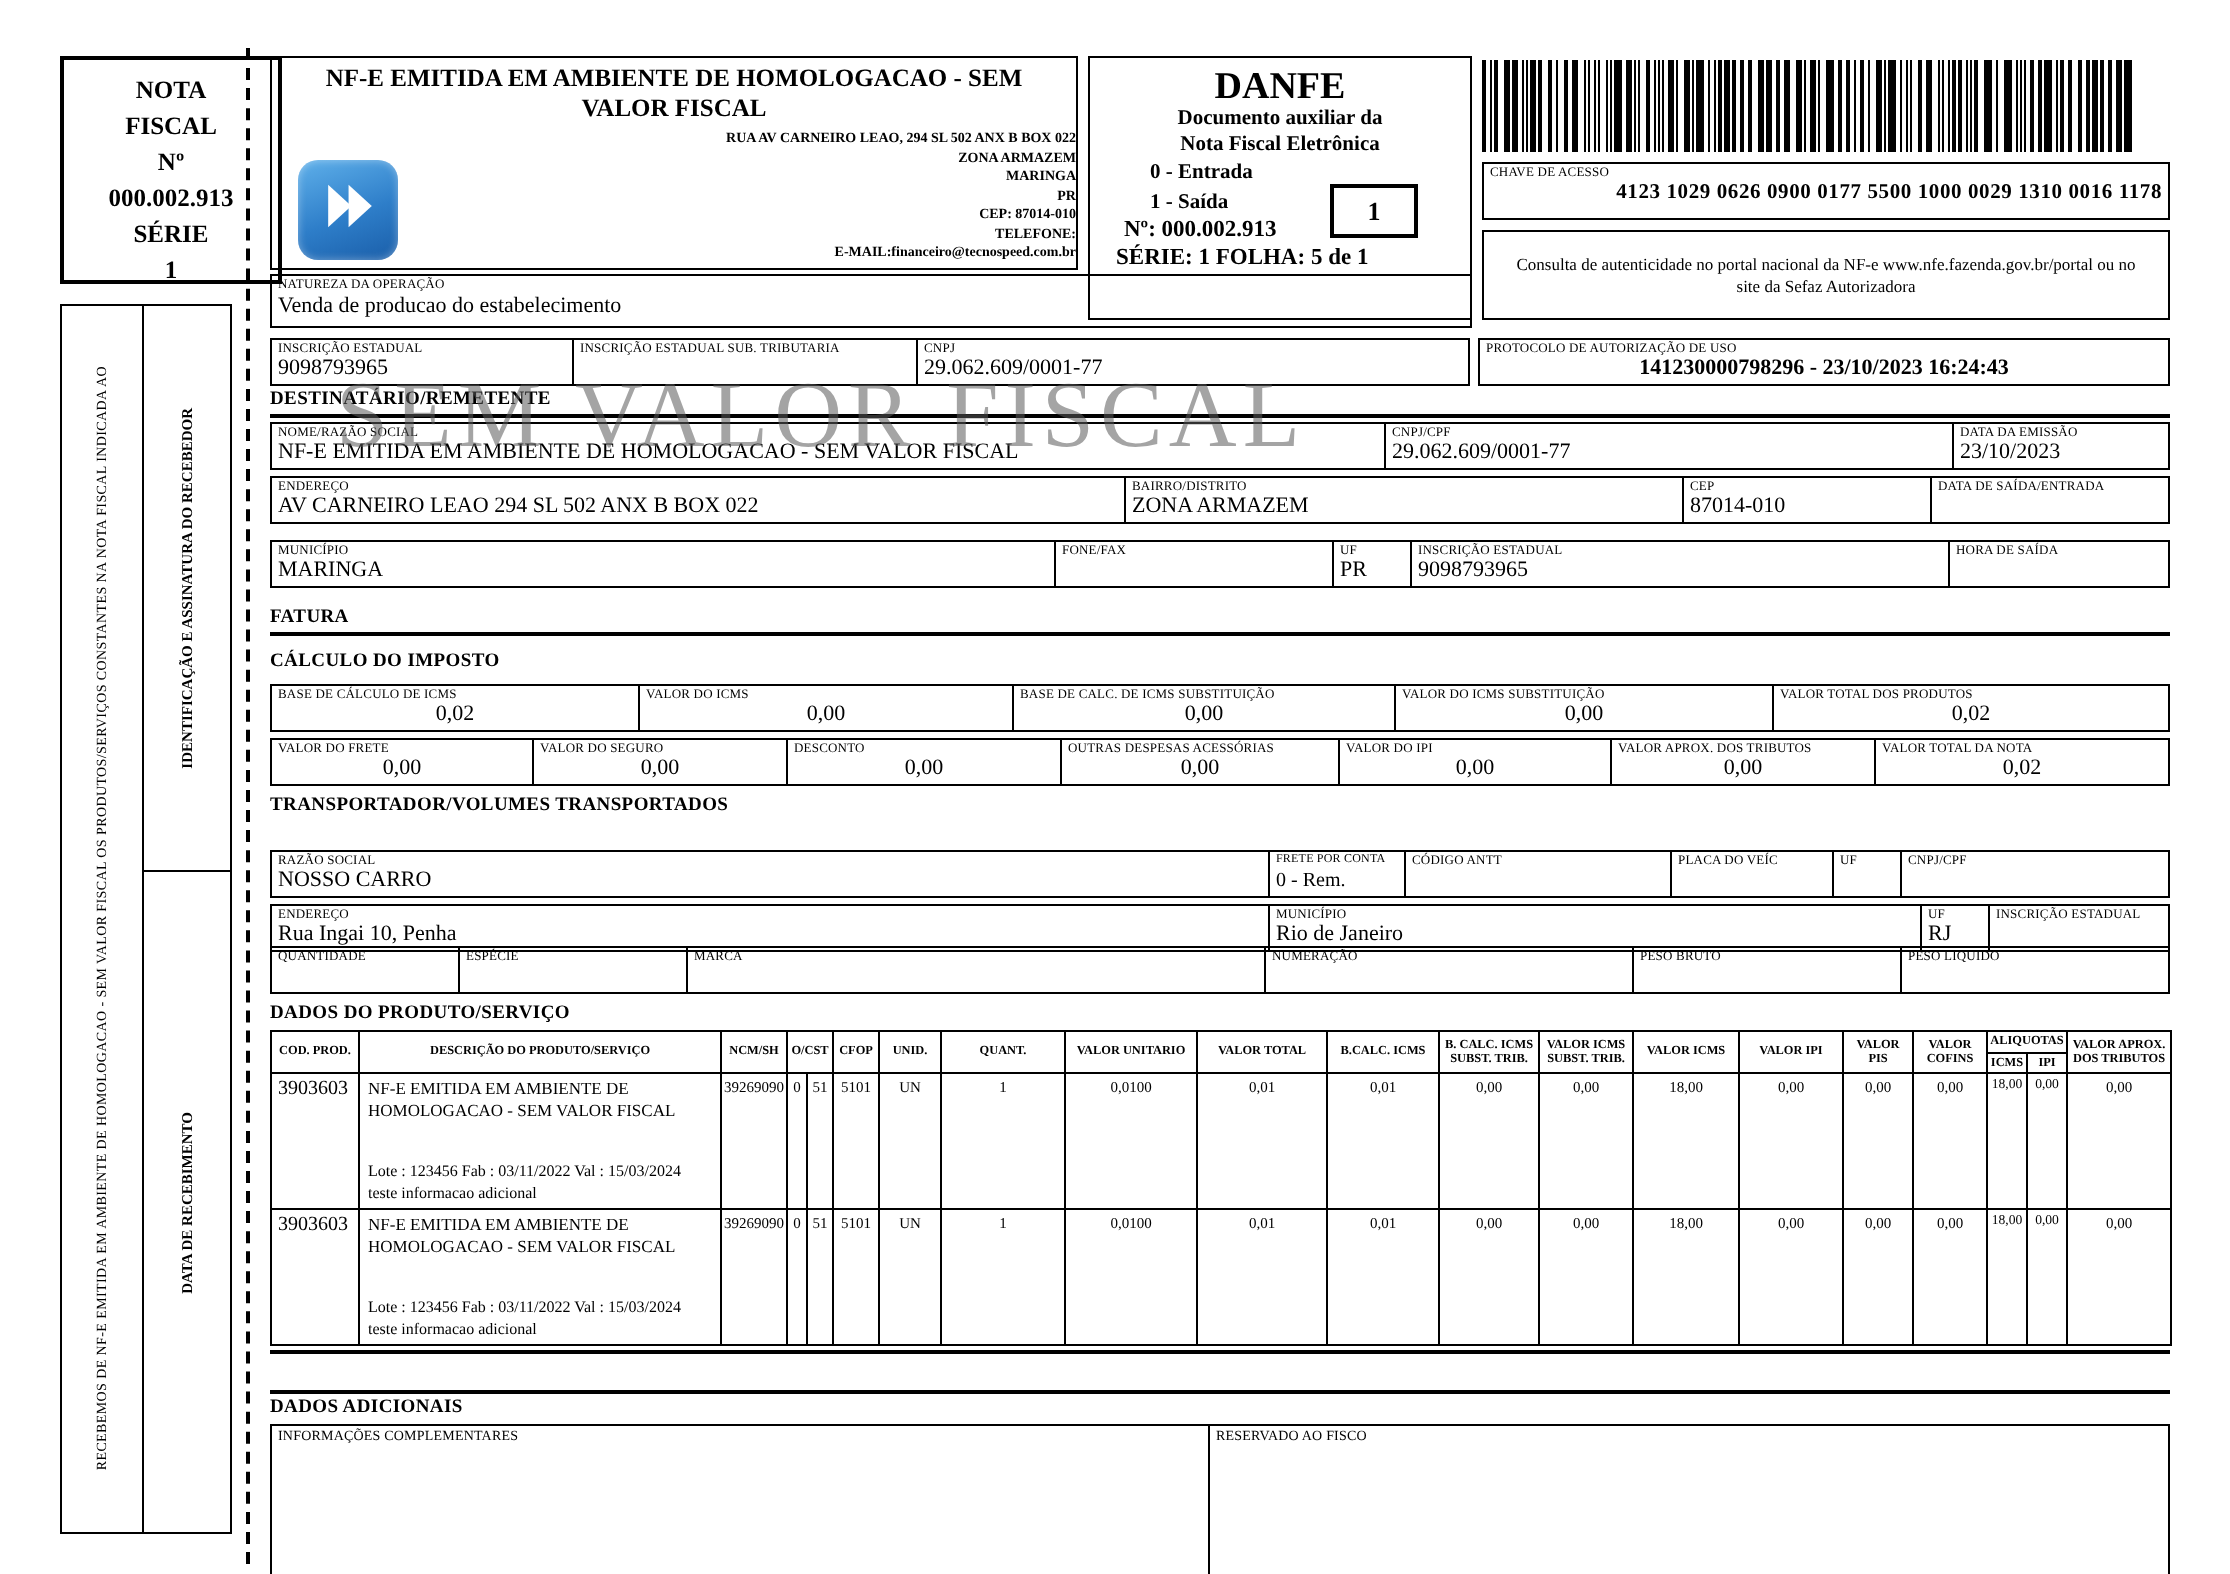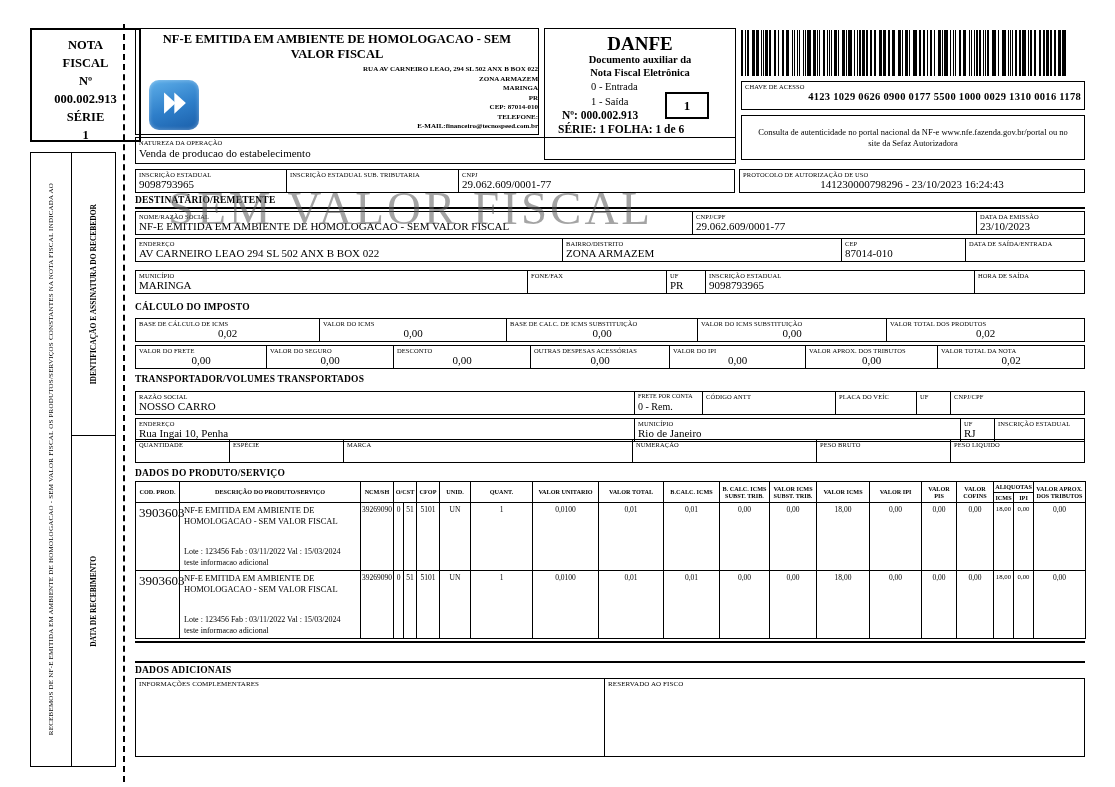--- a/index.html
+++ b/index.html
@@ -34,53 +34,53 @@
   .hdr { position:relative; height:136px; }
   .emitter-box { position:absolute; left:0; top:0; width:404px; height:107px; border:1px solid #000; }
   .emitter-name { font-weight:bold; font-size:12.5px; line-height:15px; text-align:center; padding:3px 10px 0; }
   .logo { position:absolute; left:13px; top:51px; width:50px; height:50px; border-radius:10px;
           background:linear-gradient(160deg,#5fb0ea 0%,#2e7ec9 55%,#1a5ea9 100%);
           display:flex; align-items:center; justify-content:center; box-shadow:inset 0 0 4px rgba(255,255,255,.4); }
   .emitter-address { margin-left:66px; text-align:right; font-size:7px; font-weight:bold; line-height:9.5px; padding-top:3px; }
   .danfe-box { position:absolute; left:409px; top:0; width:192px; height:132px; border:1px solid #000; }
   .danfe-title { text-align:center; font-size:19px; font-weight:bold; margin-top:5px; line-height:20px; }
   .danfe-sub { text-align:center; font-size:10.5px; font-weight:bold; line-height:12.5px; }
-  .danfe-es { margin-left:46px; font-size:10.5px; font-weight:normal; line-height:13.5px; margin-top:1px; }
+  .danfe-es { margin-left:30px; font-size:10.5px; font-weight:bold; line-height:13.5px; margin-top:1px; }
   .tipo-box { position:absolute; right:26px; top:63px; width:44px; height:27px; border:2px solid #000;
               text-align:center; font-size:13px; font-weight:bold; line-height:23px; }
   .danfe-num { margin-left:17px; font-size:11.5px; font-weight:bold; line-height:14px; }
   .danfe-serie { margin-left:13px; font-size:11.5px; font-weight:bold; line-height:14px; }
   .barcode { position:absolute; left:606px; top:2px; width:344px; height:46px; display:flex; align-items:stretch; overflow:hidden; }
   .barcode b { display:block; background:#000; flex:none; }
   .chave-box { position:absolute; left:606px; top:53px; width:344px; height:29px; border:1px solid #000; padding:1px 3px; }
   .chave-val { text-align:right; font-weight:bold; font-size:10.5px; letter-spacing:.3px; }
   .consulta-box { position:absolute; left:606px; top:87px; width:344px; height:45px; border:1px solid #000;
                   display:flex; align-items:center; text-align:center; font-size:8.5px; line-height:11px; padding:0 10px; }
   .natureza-box { position:absolute; left:0; top:109px; width:601px; height:27px; border:1px solid #000; padding:1px 3px; }
   
   .row { display:flex; margin-top:-1px;align-items:flex-end; }
   .cell { border:1px solid #000; margin-left:-1px; padding:1px 3px; position:relative; background:transparent; }
   .cell:first-child { margin-left:0; }
   .lbl { font-size:6.5px; line-height:7.5px; letter-spacing:.1px; }
   .val { font-size:11px; line-height:13px; min-height:13px; }
   .val.center { text-align:center; }
-  .val.bold { font-weight:normal; }
+  .val.bold { font-weight:bold; }
   .sec-title { font-size:9.5px; font-weight:bold; letter-spacing:.2px; line-height:11px; }
   .sec-title.underlined { border-bottom:2px solid #000; padding-bottom:1px; }
   .gap2 { margin-top:2px; } .gap5 { margin-top:5px; }
   .gap8 { margin-top:8px; } .gap10 { margin-top:10px; }
   .h30 { height:30px; } .h26 { height:26px; } .h28 { height:28px; } .h29 { height:29px; }
   .h33 { height:33px; } .h22 { height:22px; }
   .grow { flex:1; }
   
   table.prod { border-collapse:collapse; width:100%; table-layout:fixed; margin-top:2px; }
   table.prod th, table.prod td { border:1px solid #000; }
   table.prod th { font-size:6.2px; line-height:7.5px; font-weight:bold; text-align:center; vertical-align:middle; padding:1px; }
   table.prod td { font-size:7.5px; text-align:center; vertical-align:top; padding:2px 1px; }
-  table.prod td.cod { font-size:13px; text-align:left; padding-left:3px; }
+  table.prod td.cod { font-size:10px; text-align:left; padding-left:3px; }
   table.prod td.desc { text-align:left; padding:2px 4px; font-size:8.5px; line-height:10.5px; }
   .desc-extra { margin-top:21px; font-size:8px; }
   .desc-extra2 { font-size:8px; }
   tr.prow { height:48px; }
   .thickline { border-top:2.5px solid #000; margin-top:2px; }
   .thinline { border-top:2px solid #000; }
   
   .adic-box { display:flex; height:79px; margin-top:2px; }
   .adic-box .cell { padding-top:2px; }
 </style>
@@ -141,21 +141,21 @@
       </div>
 
       <div class="danfe-box">
         <div class="danfe-title">DANFE</div>
         <div class="danfe-sub">Documento auxiliar da</div>
         <div class="danfe-sub">Nota Fiscal Eletrônica</div>
         <div class="danfe-es">0 - Entrada</div>
         <div class="danfe-es">1 - Saída</div>
         <div class="tipo-box">1</div>
         <div class="danfe-num">Nº: 000.002.913</div>
-        <div class="danfe-serie">SÉRIE: 1  FOLHA:  1 de 6</div>
+        <div class="danfe-serie">SÉRIE: 1  FOLHA:  5 de 1</div>
       </div>
 
       <div class="barcode">
           <b style="width: 2px; margin-right: 2px;"></b>
           <b style="width: 1px; margin-right: 1px;"></b>
           <b style="width: 2px; margin-right: 3px;"></b>
           <b style="width: 3px; margin-right: 1px;"></b>
           <b style="width: 3px; margin-right: 2px;"></b>
           <b style="width: 1px; margin-right: 1px;"></b>
           <b style="width: 1px; margin-right: 1px;"></b>
@@ -325,20 +325,21 @@
       <div class="cell" style="width:270px">
         <div class="lbl">INSCRIÇÃO ESTADUAL</div>
         <div class="val">9098793965</div>
       </div>
       <div class="cell grow">
         <div class="lbl">HORA DE SAÍDA</div>
         <div class="val"></div>
       </div>
     </div>
 
+    <div class="sec-title underlined gap10">FATURA</div>
 
     <div class="sec-title gap8">CÁLCULO DO IMPOSTO</div>
     <div class="row h28" style="margin-top:1px">
       <div class="cell" style="width:185px">
         <div class="lbl">BASE DE CÁLCULO DE ICMS</div>
         <div class="val center">0,02</div>
       </div>
       <div class="cell" style="width:188px">
         <div class="lbl">VALOR DO ICMS</div>
         <div class="val center">0,00</div>
@@ -381,21 +382,21 @@
         <div class="lbl">VALOR APROX. DOS TRIBUTOS</div>
         <div class="val center">0,00</div>
       </div>
       <div class="cell grow">
         <div class="lbl">VALOR TOTAL DA NOTA</div>
         <div class="val center">0,02</div>
       </div>
     </div>
 
     <div class="sec-title gap5">TRANSPORTADOR/VOLUMES TRANSPORTADOS</div>
-    <div class="row h29" style="margin-top:1px">
+    <div class="row h29" style="margin-top:11px">
       <div class="cell" style="width:500px">
         <div class="lbl">RAZÃO SOCIAL</div>
         <div class="val">NOSSO CARRO</div>
       </div>
       <div class="cell" style="width:69px">
         <div class="lbl" style="font-size:6px">FRETE POR CONTA</div>
         <div class="val" style="font-size:10px">0 - Rem.</div>
       </div>
       <div class="cell" style="width:134px">
         <div class="lbl">CÓDIGO ANTT</div>

